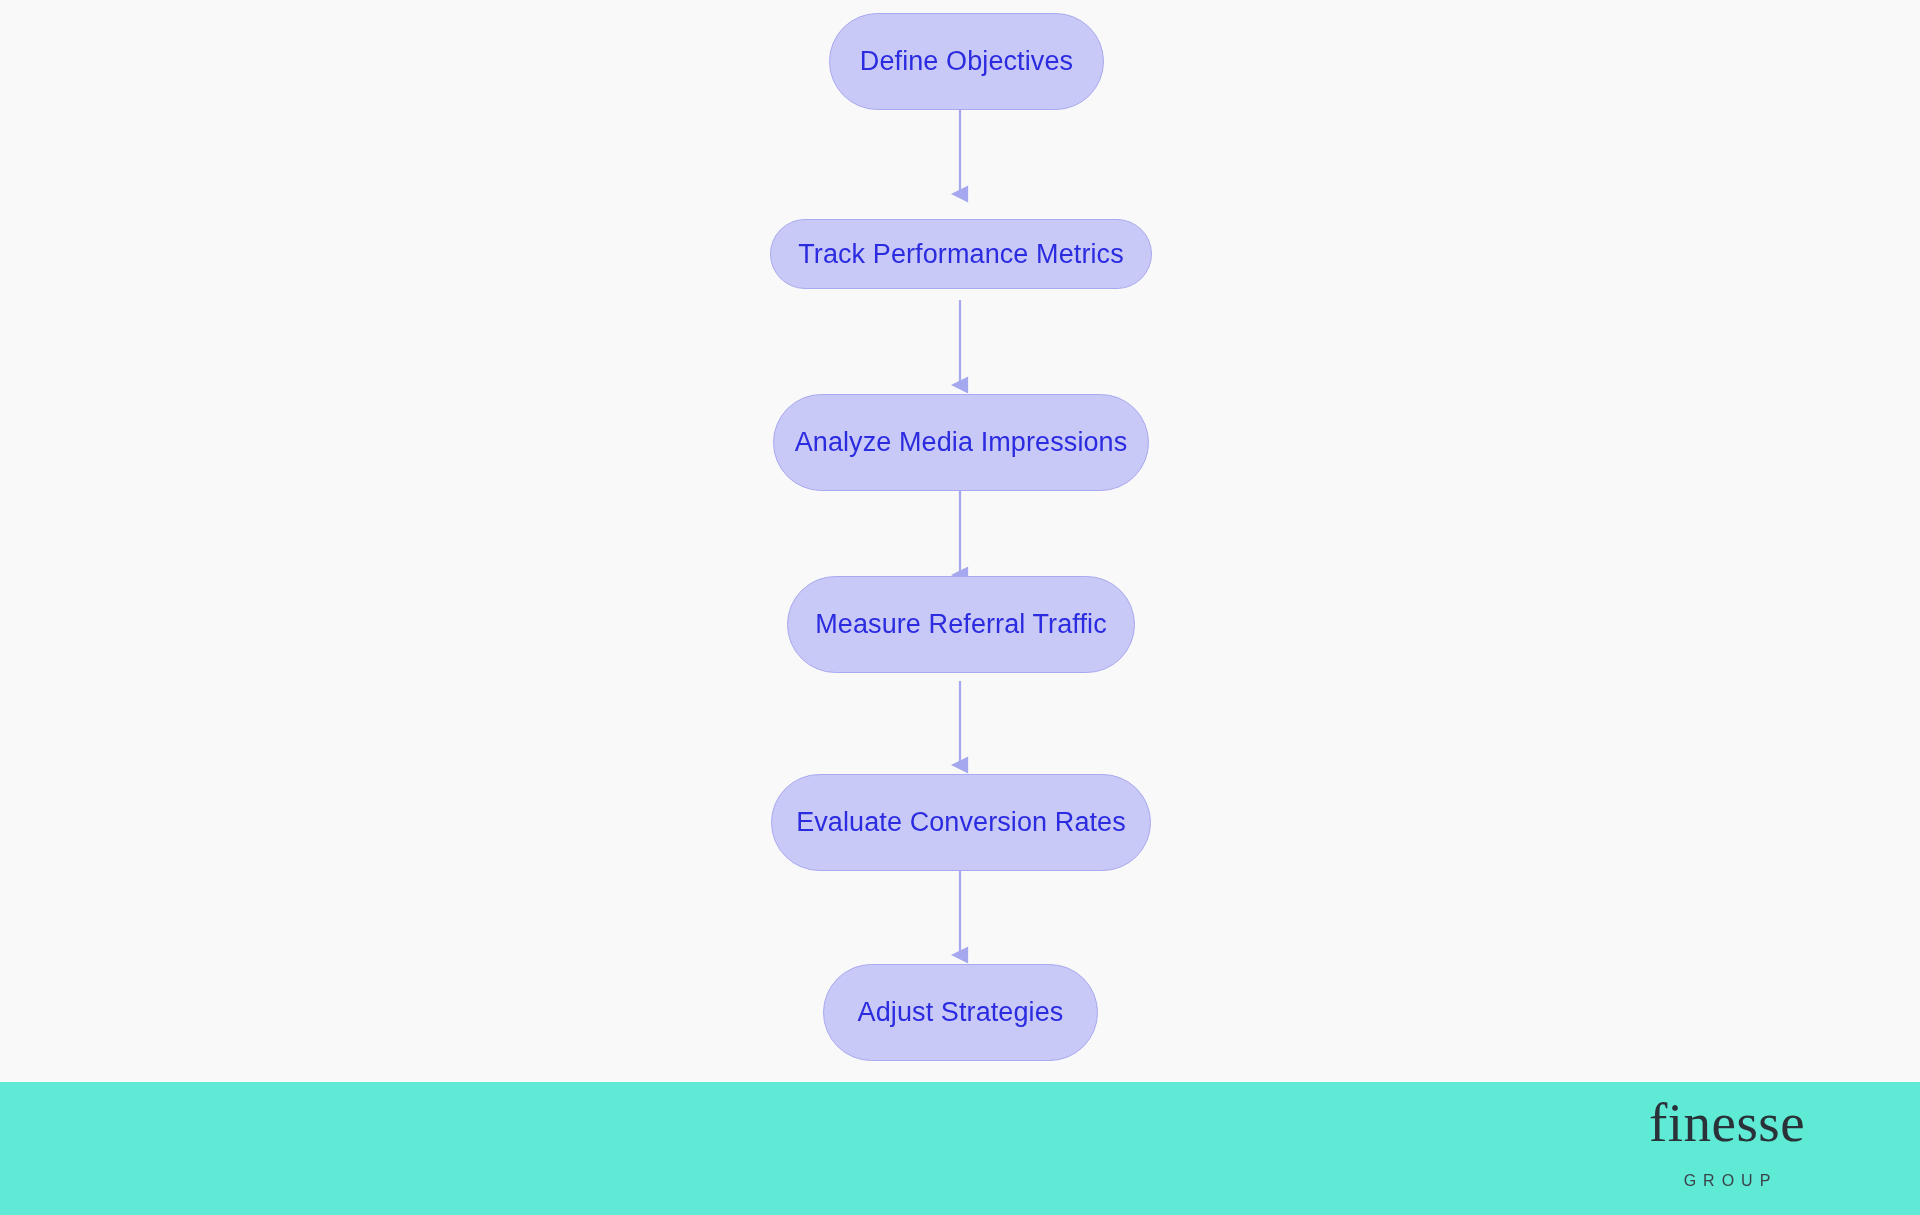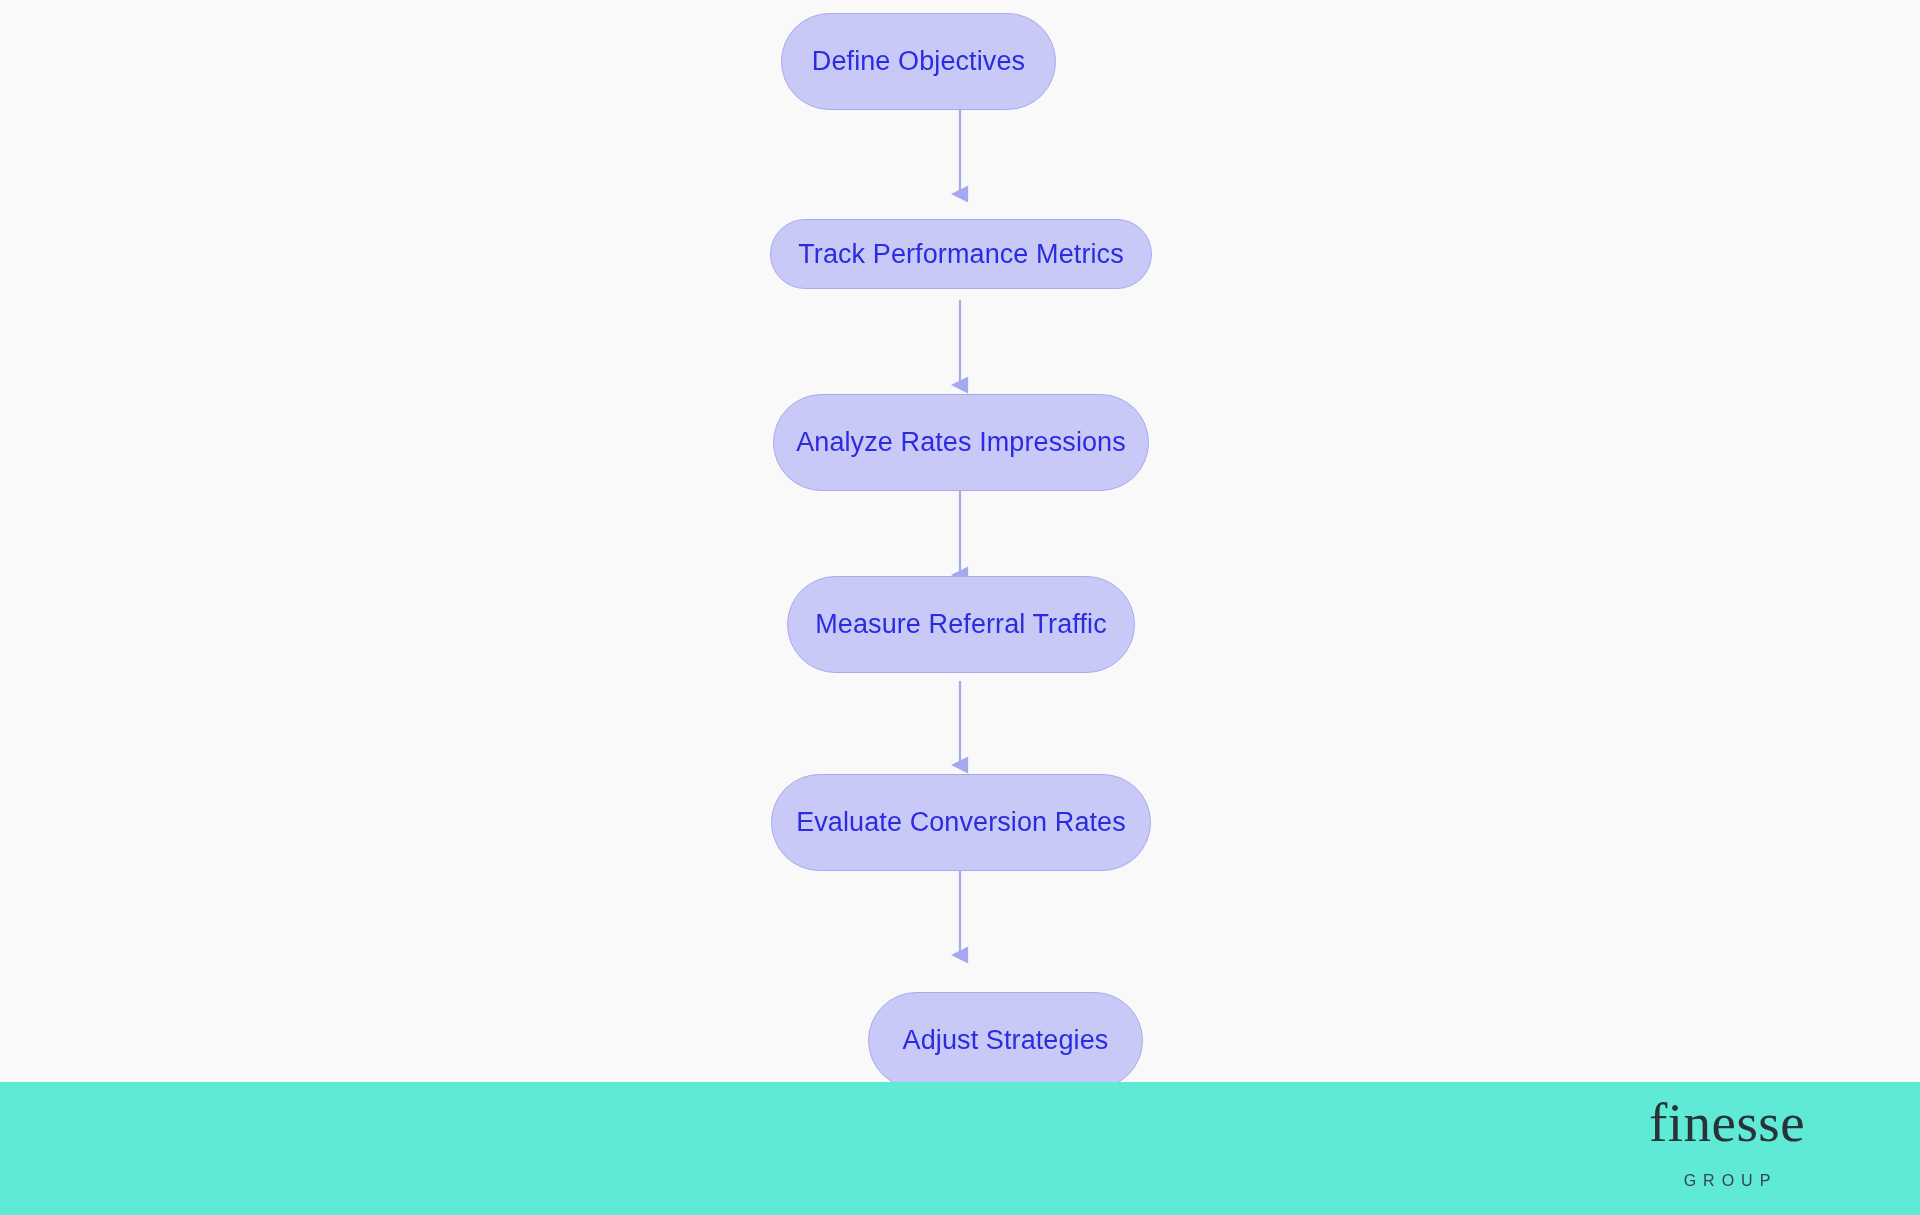--- a/index.html
+++ b/index.html
@@ -59,26 +59,26 @@
     letter-spacing: 0.1px;
     white-space: nowrap;
     line-height: 1;
   }
   .node .node-label {
     display: block;
     padding: 0 6px;
   }
 
   
-  #node-1 { left: 781px;  top: 13px;   width: 275px; height: 97px; text-align: right; }
+  #node-1 { left: 829px;  top: 13px;   width: 275px; height: 97px; text-align: right; }
   #node-2 { left: 770px;  top: 203px;  width: 382px; height: 70px; margin-top: 16px; }
   #node-3 { left: 773px;  top: 394px;  width: 376px; height: 97px; }
   #node-4 { left: 787px;  top: 576px;  width: 348px; height: 97px; }
   #node-5 { left: 771px;  top: 774px;  width: 380px; height: 97px; }
-  #node-6 { left: 868px;  top: 964px;  width: 275px; height: 97px; margin-top: 28px; }
+  #node-6 { left: 823px;  top: 964px;  width: 275px; height: 97px; }
 
   
   #footer {
     position: absolute;
     left: 0;
     top: 1082px;
     width: 1920px;
     height: 133px;
     background: #5eead4;
   }
@@ -135,21 +135,21 @@
 
     <div class="node" id="node-1">
       <span class="node-label">Define Objectives</span>
     </div>
 
     <div class="node" id="node-2">
       <span class="node-label">Track Performance Metrics</span>
     </div>
 
     <div class="node" id="node-3">
-      <span class="node-label">Analyze Rates Impressions</span>
+      <span class="node-label">Analyze Media Impressions</span>
     </div>
 
     <div class="node" id="node-4">
       <span class="node-label">Measure Referral Traffic</span>
     </div>
 
     <div class="node" id="node-5">
       <span class="node-label">Evaluate Conversion Rates</span>
     </div>
 

